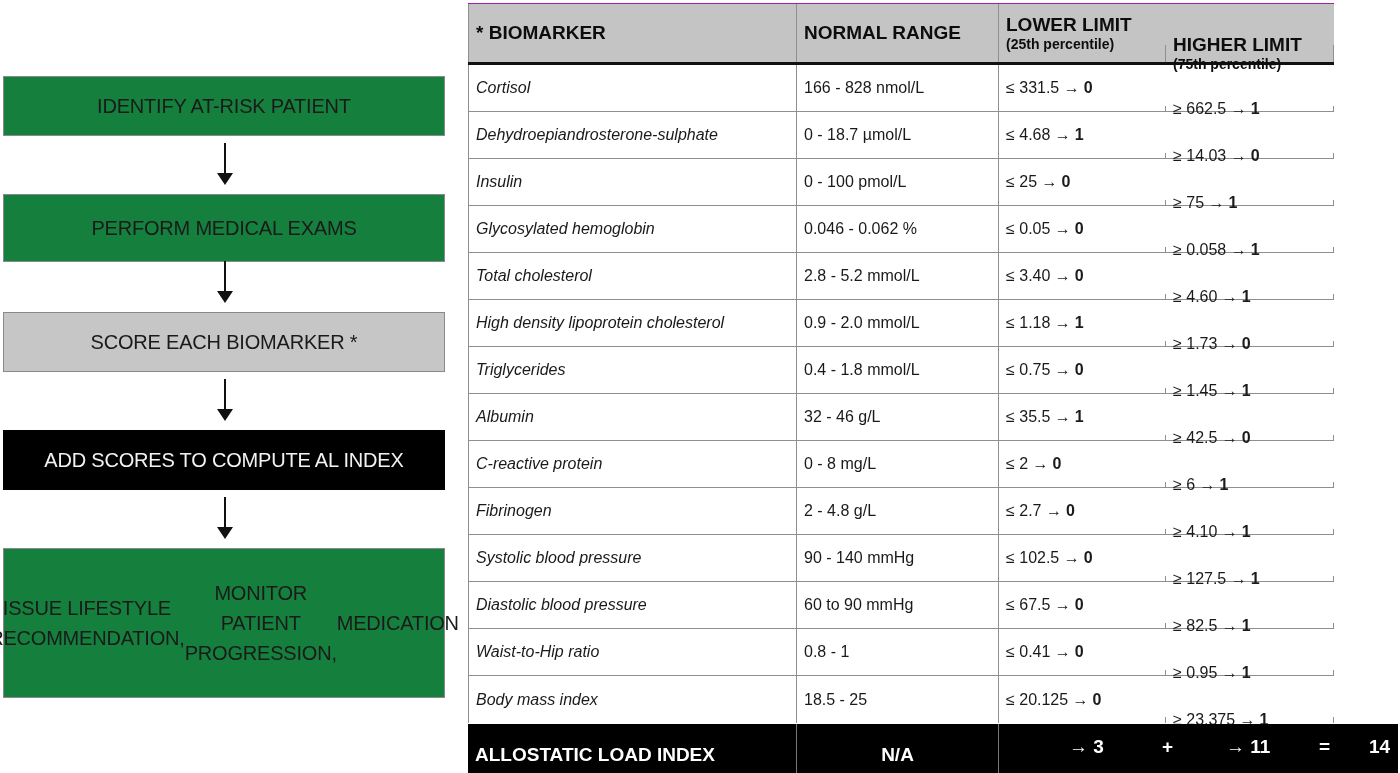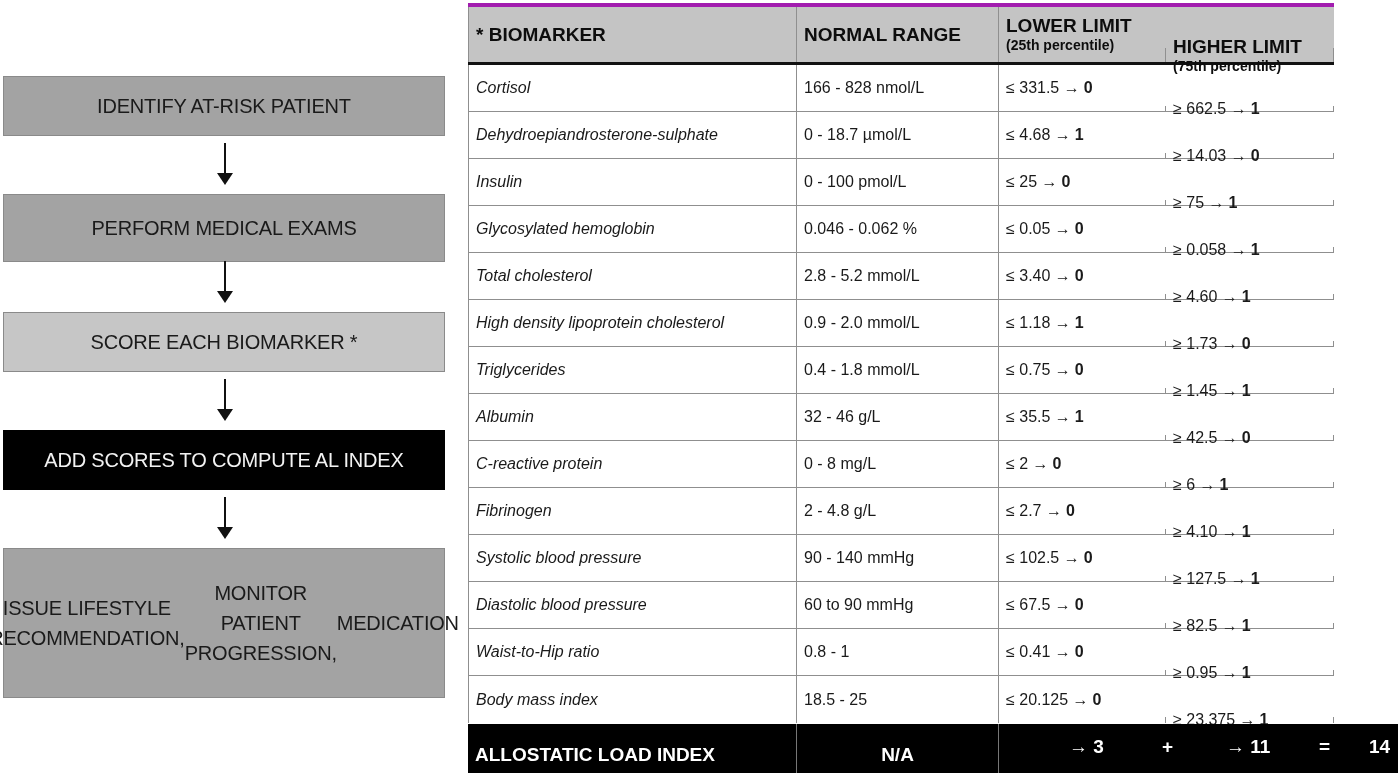--- a/index.html
+++ b/index.html
@@ -4,33 +4,33 @@
 <style>
   html, body { margin:0; padding:0; background:#ffffff; }
   body { width:1400px; height:773px; position:relative; overflow:hidden;
          font-family:"Liberation Sans", "DejaVu Sans", sans-serif; color:#111; }
 
   
   .flow { position:absolute; left:3px; top:0; width:444px; height:773px; }
   .step { position:absolute; left:0; width:442px; border:1px solid #8a8a8a;
           box-sizing:border-box; display:flex; align-items:center; justify-content:center;
           text-align:center; font-size:20px; letter-spacing:-0.2px; line-height:30px; }
-  .step.light { background:#a3a3a3; color:#1a1a1a;text-align:center; }
+  .step.light { background:#15803d; color:#1a1a1a;text-align:center; }
   .step.mid { background:#c6c6c6; color:#1a1a1a; }
   .step.dark { background:#000000; color:#f2f2f2; border-color:#000; }
   .arrow { position:absolute; left:212px; width:20px; height:44px; }
   .arrow .shaft { position:absolute; left:9px; top:0; width:2px; height:34px; background:#111; }
   .arrow .head { position:absolute; left:2px; top:30px; width:0; height:0;
                  border-left:8px solid transparent; border-right:8px solid transparent;
                  border-top:12px solid #111; }
 
   
   .tbl { position:absolute; left:468px; top:3px; width:866px; }
   .row { display:flex; height:47px; border-bottom:1px solid #8f8f8f; box-sizing:border-box; background:#fff; }
-  .row.head { height:62px; background:#c4c4c4; border-bottom:3px solid #111; border-top:4px solid #a21caf;justify-content:space-between; }
+  .row.head { height:62px; background:#c4c4c4; border-bottom:3px solid #111; border-top:1px solid #a21caf;justify-content:space-between; }
   .cell { box-sizing:border-box; border-left:1px solid #8f8f8f; display:flex; align-items:center;
           padding-left:7px; font-size:16px; color:#1a1a1a; white-space:nowrap; }
   .cell:last-child { border-right:1px solid #8f8f8f;margin-top:41px; }
   .c1 { width:328px; }
   .c2 { width:202px; }
   .c3 { width:167px; }
   .c4 { width:169px; }
   .head .cell { font-weight:bold; font-size:19px; color:#0d0d0d; }
   .head .stack { display:flex; flex-direction:column; justify-content:center; line-height:21px; }
   .head .sub { font-size:14px; font-weight:bold; line-height:18px; }

